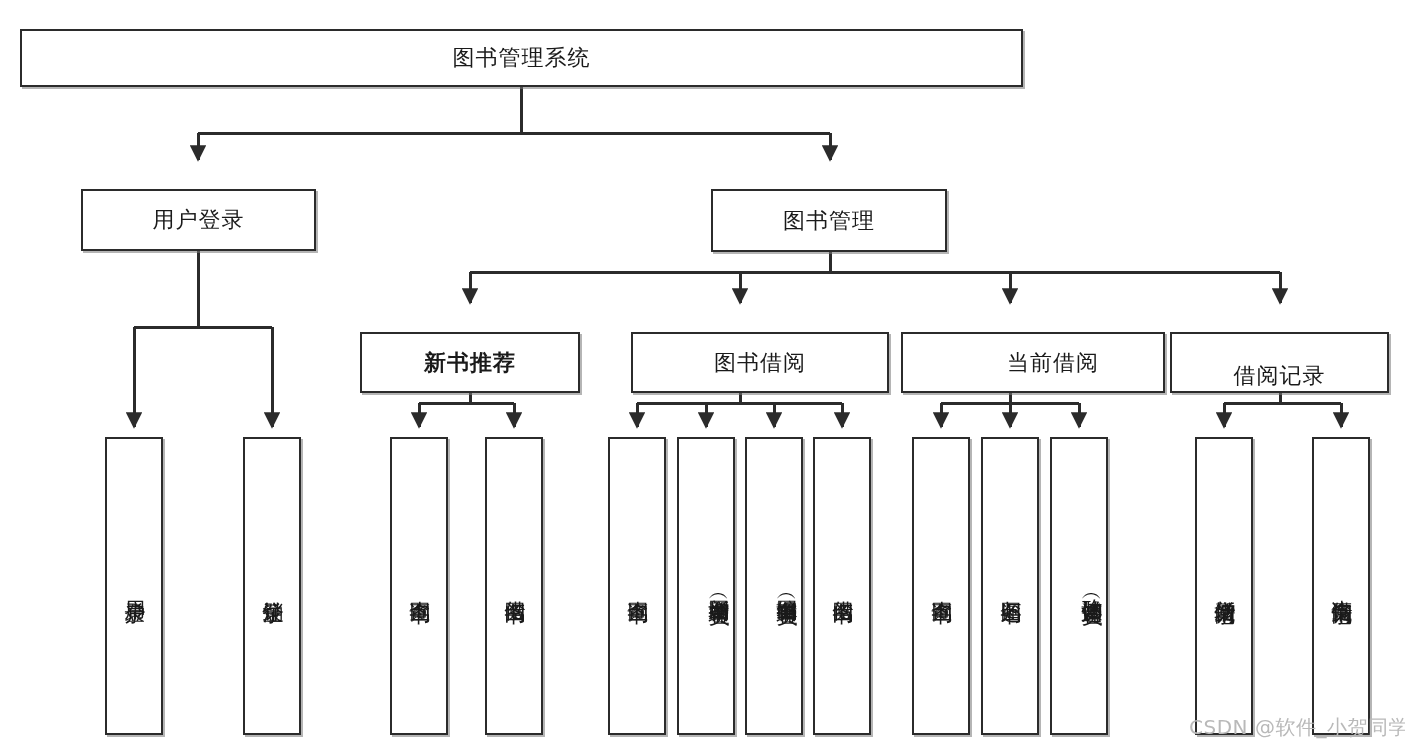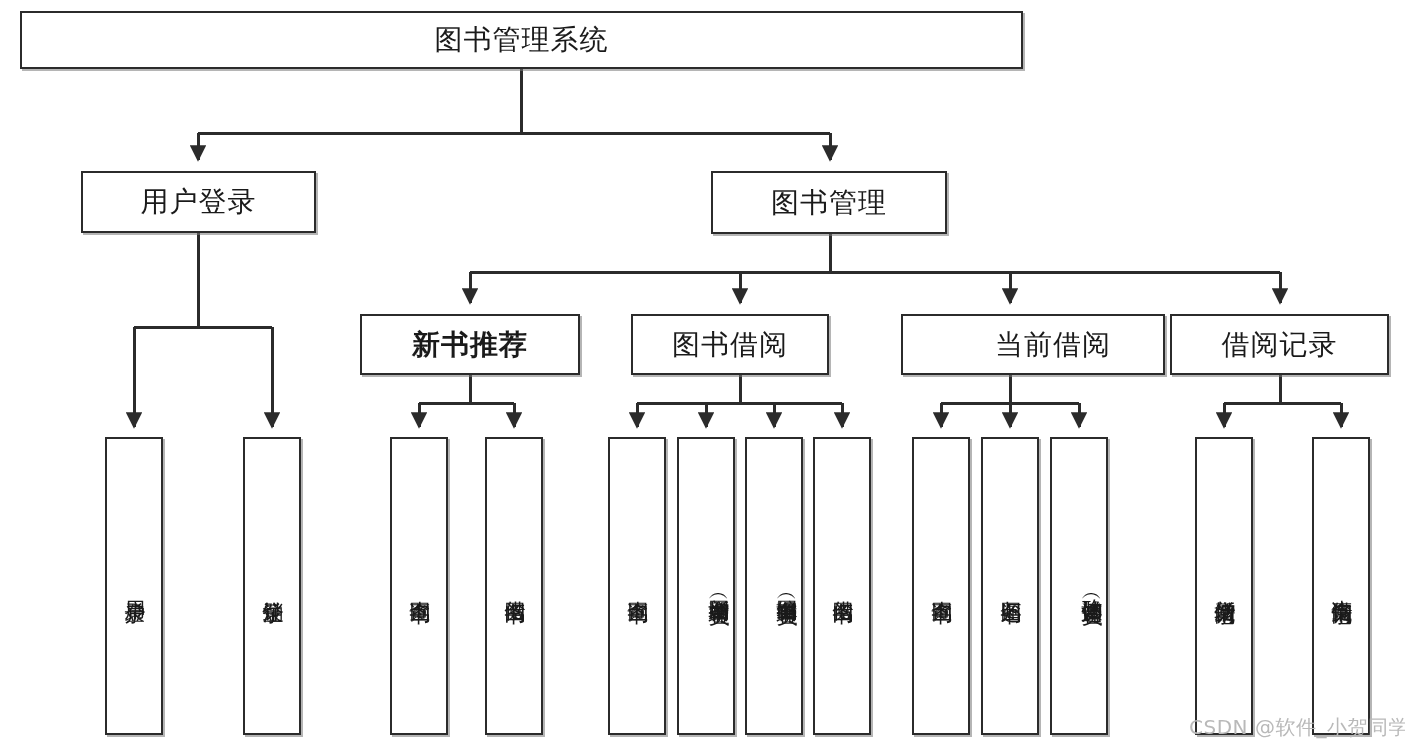--- a/index.html
+++ b/index.html
@@ -26,23 +26,24 @@
     box-sizing: border-box;
     background: #ffffff;
     border: 2px solid #2b2b2b;
     box-shadow: 2px 2px 0 rgba(120,120,120,0.55);
     display: flex;
     align-items: center;
     justify-content: center;
     color: #1a1a1a;
   }
   .node-h {
-    font-size: 28px;
+    font-size: 22px;
     letter-spacing: 1px;
     white-space: nowrap;
+    margin-top: 18px;
   }
   .node-v {
     writing-mode: vertical-rl;
     text-orientation: upright;
     font-size: 21px;
     line-height: 1.42;
     letter-spacing: 1px;
     padding: 6px 0;
     text-align: center;
     align-items: center;
@@ -130,27 +131,27 @@
 <div class="node-box node-h" style="left:81px; top:171px; width:235px; height:62px;">
   <span>用户登录</span>
 </div>
 <div class="node-box node-h" style="left:711px; top:171px; width:236px; height:63px;font-family:Liberation Serif, serif;">
   <span>图书管理</span>
 </div>
 
 <div class="node-box node-h" style="left:360px; top:314px; width:220px; height:61px;font-weight:bold;">
   <span>新书推荐</span>
 </div>
-<div class="node-box node-h" style="left:631px; top:314px; width:198px; height:61px;font-family:Liberation Mono, monospace;">
+<div class="node-box node-h" style="left:631px; top:314px; width:258px; height:61px;font-family:Liberation Mono, monospace;">
   <span>图书借阅</span>
 </div>
 <div class="node-box node-h" style="left:901px; top:314px; width:264px; height:61px;padding-left:40px;">
   <span>当前借阅</span>
 </div>
-<div class="node-box node-h" style="left:1170px; top:314px; width:219px; height:61px;">
+<div class="node-box node-h" style="left:1170px; top:314px; width:219px; height:61px;align-items:flex-end;">
   <span>借阅记录</span>
 </div>
 
 <div class="node-box node-v center-v" style="left:105px; top:437px; width:58px; height:298px;">
   <span>用户登录</span>
 </div>
 <div class="node-box node-v center-v" style="left:243px; top:437px; width:58px; height:298px;">
   <span>注销登录</span>
 </div>
 

